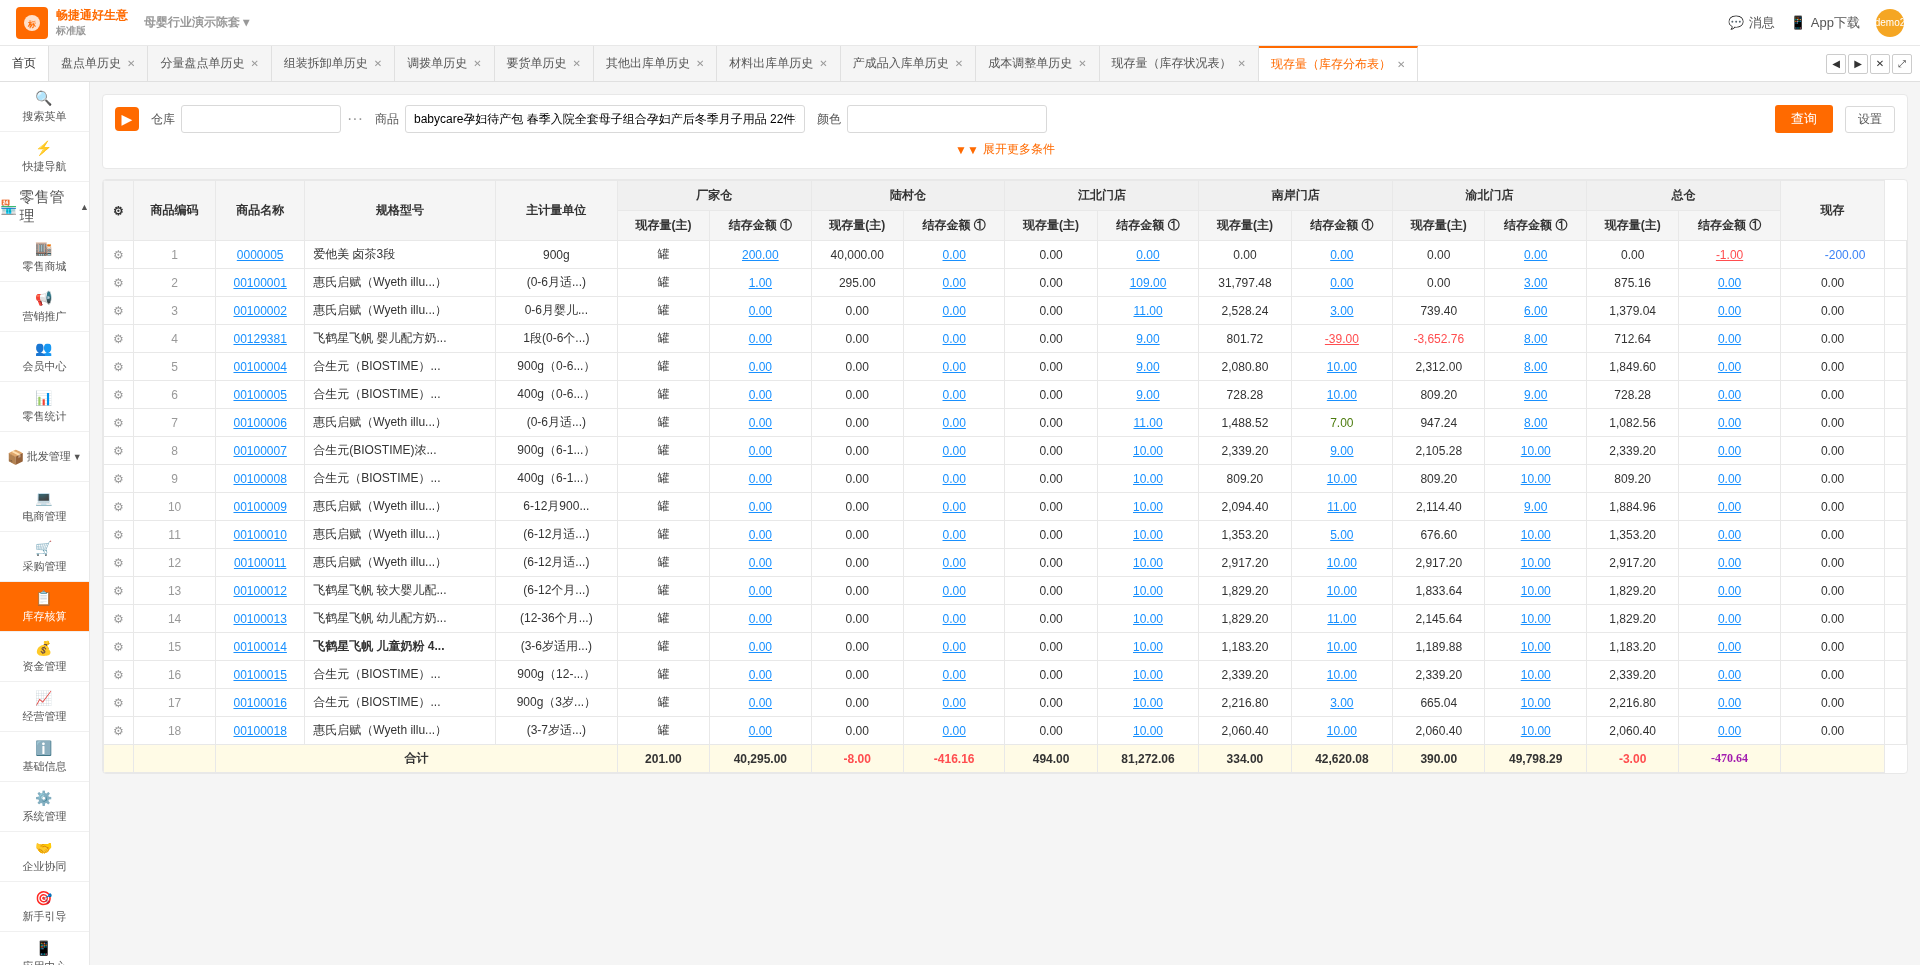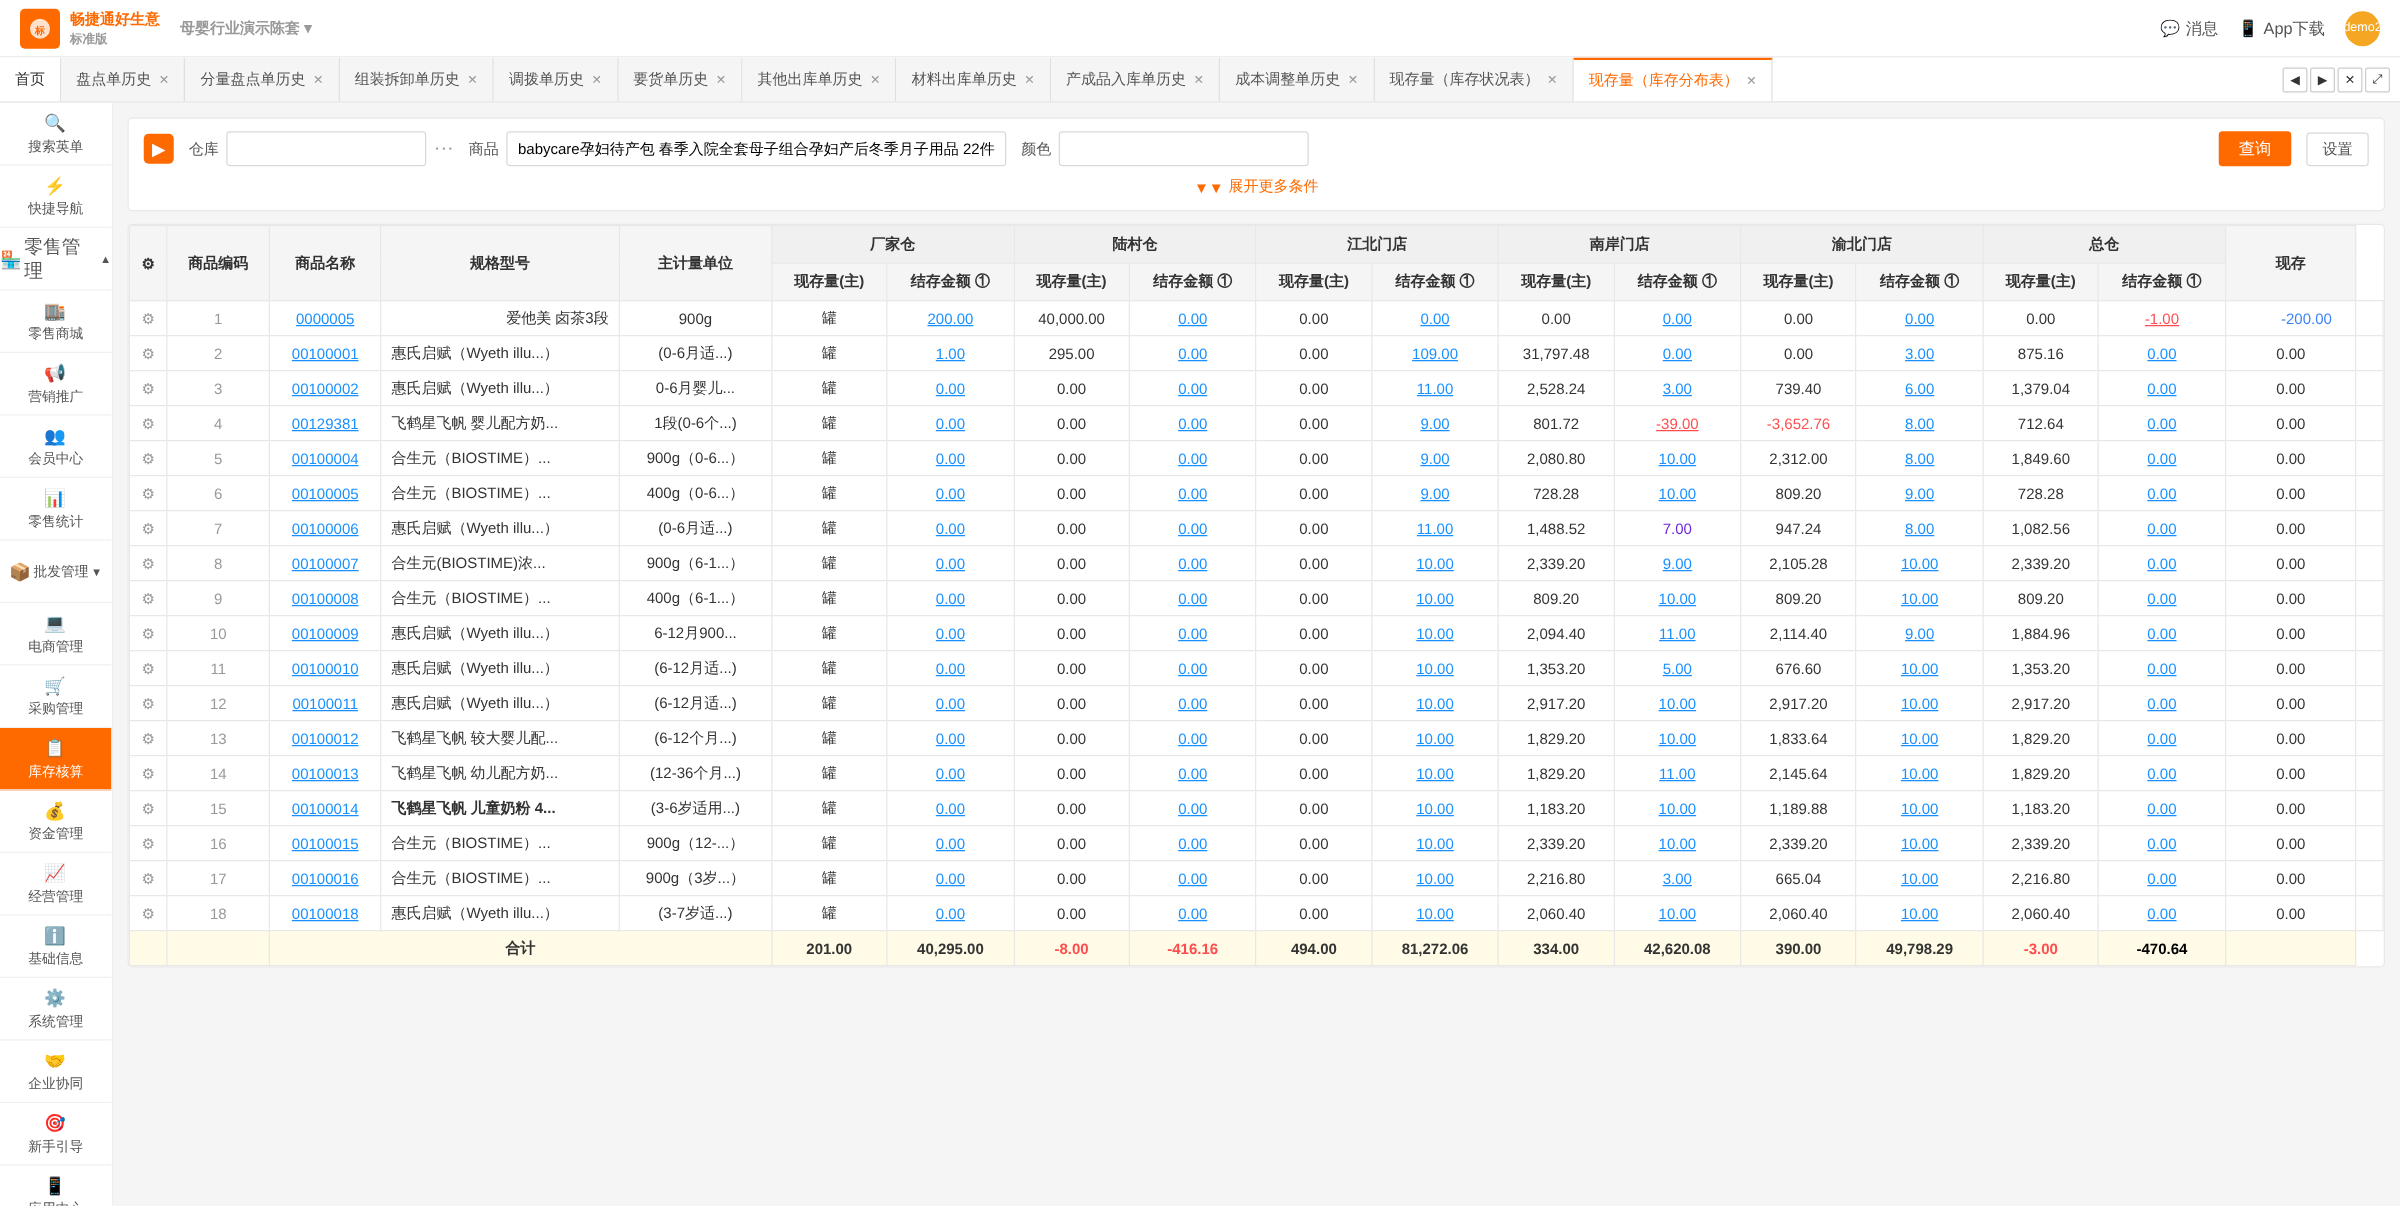--- a/index.html
+++ b/index.html
@@ -498,21 +498,21 @@
             <th>结存金额 ①</th>
             <th>现存量(主)</th>
             <th>结存金额 ①</th>
           </tr>
         </thead>
         <tbody id="table-body">
         <tr>
     <td style="color:#999;">⚙</td>
     <td style="color:#999;">1</td>
     <td style="color:#1890ff;text-decoration:underline;cursor:pointer;">0000005</td>
-    <td style="text-align:right;">爱他美 卤茶3段</td>
+    <td style="text-align:left;">爱他美 卤茶3段</td>
     <td>900g</td>
     <td>罐</td>
     <td style="color:#1890ff;text-decoration:underline;cursor:pointer;">200.00</td>
     <td>40,000.00</td>
     <td style="color:#1890ff;text-decoration:underline;cursor:pointer;">0.00</td>
     <td>0.00</td>
     <td style="color:#1890ff;text-decoration:underline;cursor:pointer;">0.00</td>
     <td>0.00</td>
     <td style="color:#1890ff;text-decoration:underline;cursor:pointer;">0.00</td>
     <td style="">0.00</td>
@@ -633,21 +633,21 @@
     <td style="color:#1890ff;text-decoration:underline;cursor:pointer;">00100006</td>
     <td style="text-align:left;">惠氏启赋（Wyeth illu...）</td>
     <td>(0-6月适...)</td>
     <td>罐</td>
     <td style="color:#1890ff;text-decoration:underline;cursor:pointer;">0.00</td>
     <td>0.00</td>
     <td style="color:#1890ff;text-decoration:underline;cursor:pointer;">0.00</td>
     <td>0.00</td>
     <td style="color:#1890ff;text-decoration:underline;cursor:pointer;">11.00</td>
     <td>1,488.52</td>
-    <td style="color:#6d28d9;cursor:pointer;">7.00</td>
+    <td style="color:#4d7c0f;cursor:pointer;">7.00</td>
     <td style="">947.24</td>
     <td style="color:#1890ff;text-decoration:underline;cursor:pointer;">8.00</td>
     <td>1,082.56</td>
     <td style="color:#1890ff;text-decoration:underline;cursor:pointer;">0.00</td>
     <td style="">0.00</td>
     <td></td>
   </tr>
             <tr>
     <td style="color:#999;">⚙</td>
     <td style="color:#999;">8</td>
@@ -889,20 +889,20 @@
   <td>40,295.00</td>
   <td style="color:#ff4d4f;">-8.00</td>
   <td style="color:#ff4d4f;">-416.16</td>
   <td>494.00</td>
   <td>81,272.06</td>
   <td>334.00</td>
   <td>42,620.08</td>
   <td>390.00</td>
   <td>49,798.29</td>
   <td style="color:#ff4d4f;">-3.00</td>
-  <td style="color:#000000;">-470.64</td>
+  <td style="color:#a21caf;font-family:Liberation Serif, serif;">-470.64</td>
   <td></td>
 </tr>
           </tfoot>
       </table>
     </div>
   </div>
 </div>
 
 </body></html>

